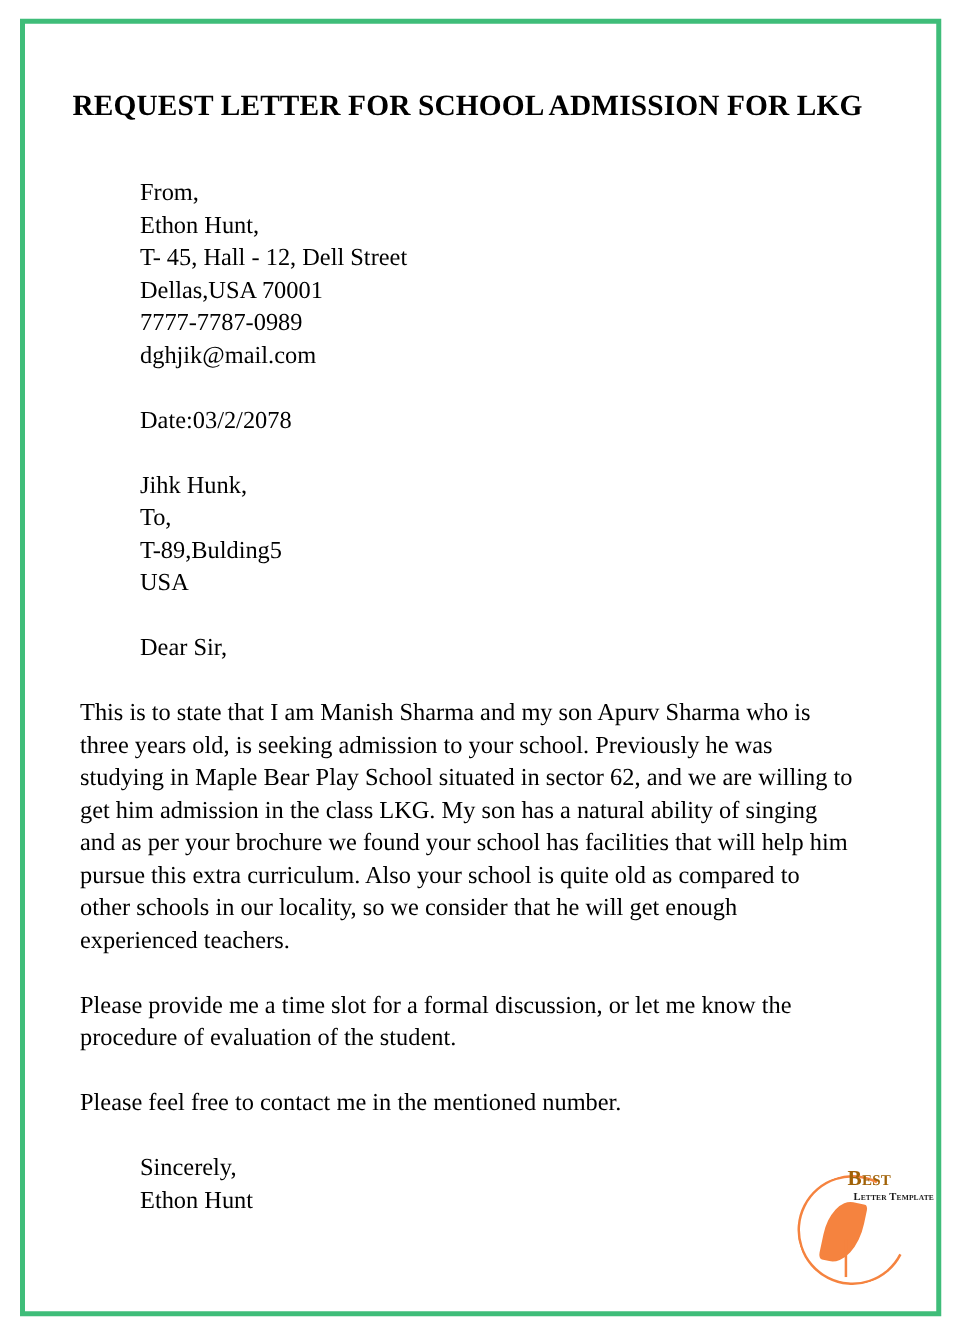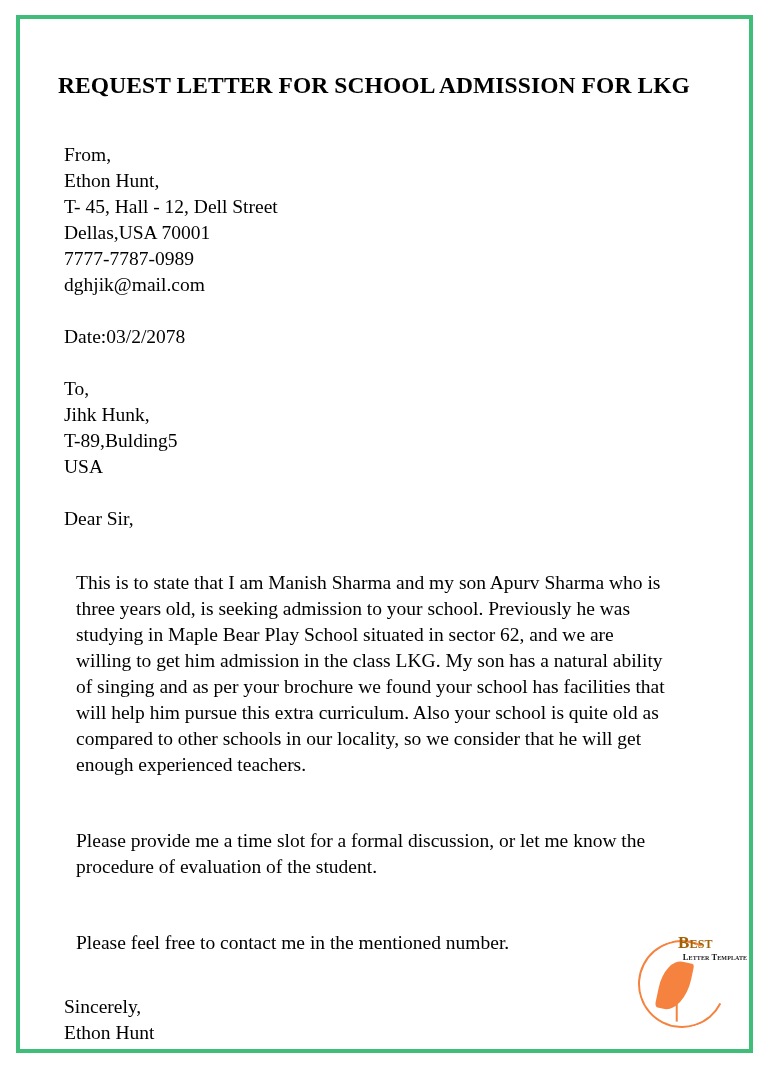--- a/index.html
+++ b/index.html
@@ -54,29 +54,30 @@
   }
 
   .block {
     font-size: 19.5px;
     line-height: 26px;
     margin: 0;
   }
   .line {
     display: block;
     white-space: pre;
+    margin-left: 48px;
   }
 
   .gap-xl { height: 42px; }
   .gap-md { height: 26px; }
 
   .para {
     font-size: 19.5px;
     line-height: 26px;
-    margin: 12px;
+    margin: 0;
     text-align: left;
   }
 
   
   #logo {
     position: absolute;
     left: 636px;
     top: 928px;
     width: 112px;
     height: 108px;
@@ -175,22 +176,22 @@
 
     <div class="gap-md"></div>
 
     <div class="block">
       <span class="line">Date:03/2/2078</span>
     </div>
 
     <div class="gap-md"></div>
 
     <div class="block">
+      <span class="line">Jihk Hunk,</span>
       <span class="line">To,</span>
-      <span class="line">Jihk Hunk,</span>
       <span class="line">T-89,Bulding5</span>
       <span class="line">USA</span>
     </div>
 
     <div class="gap-md"></div>
 
     <div class="block">
       <span class="line">Dear Sir,</span>
     </div>
 

